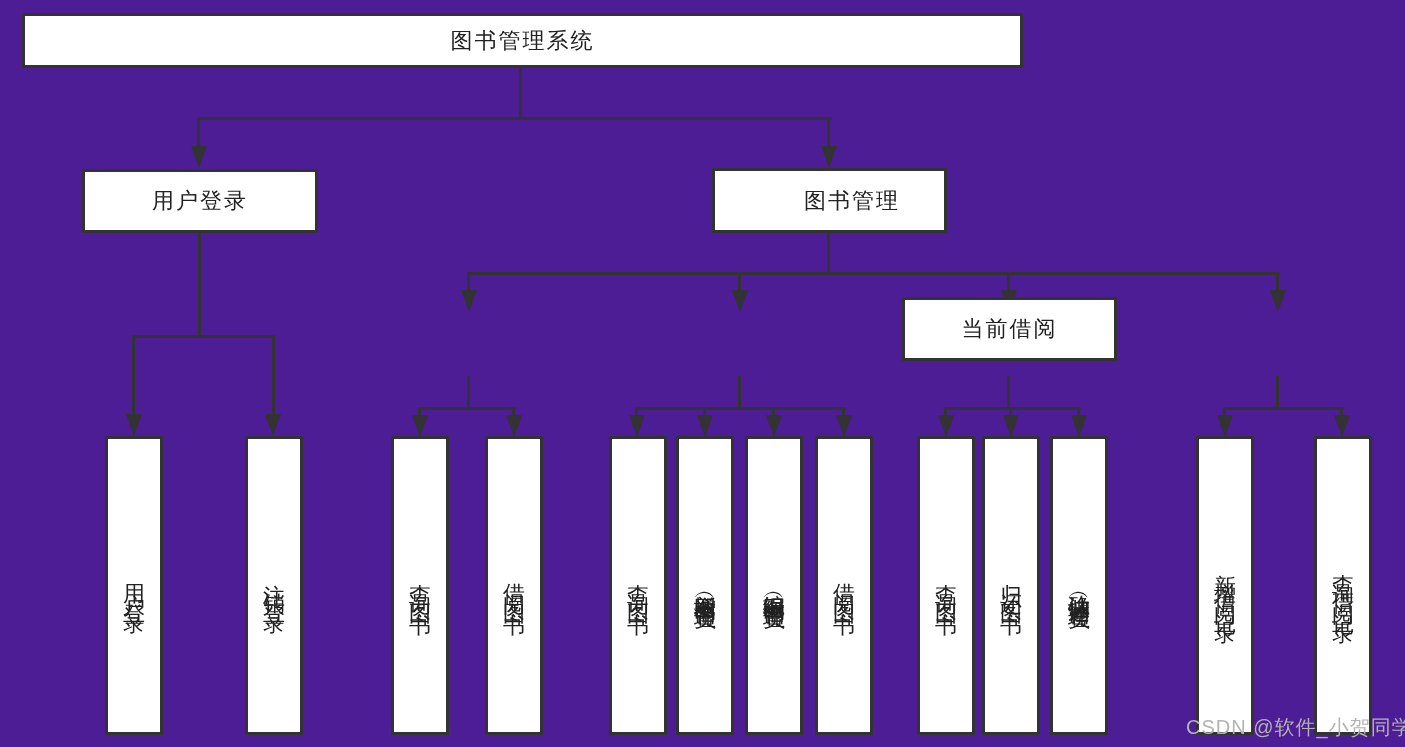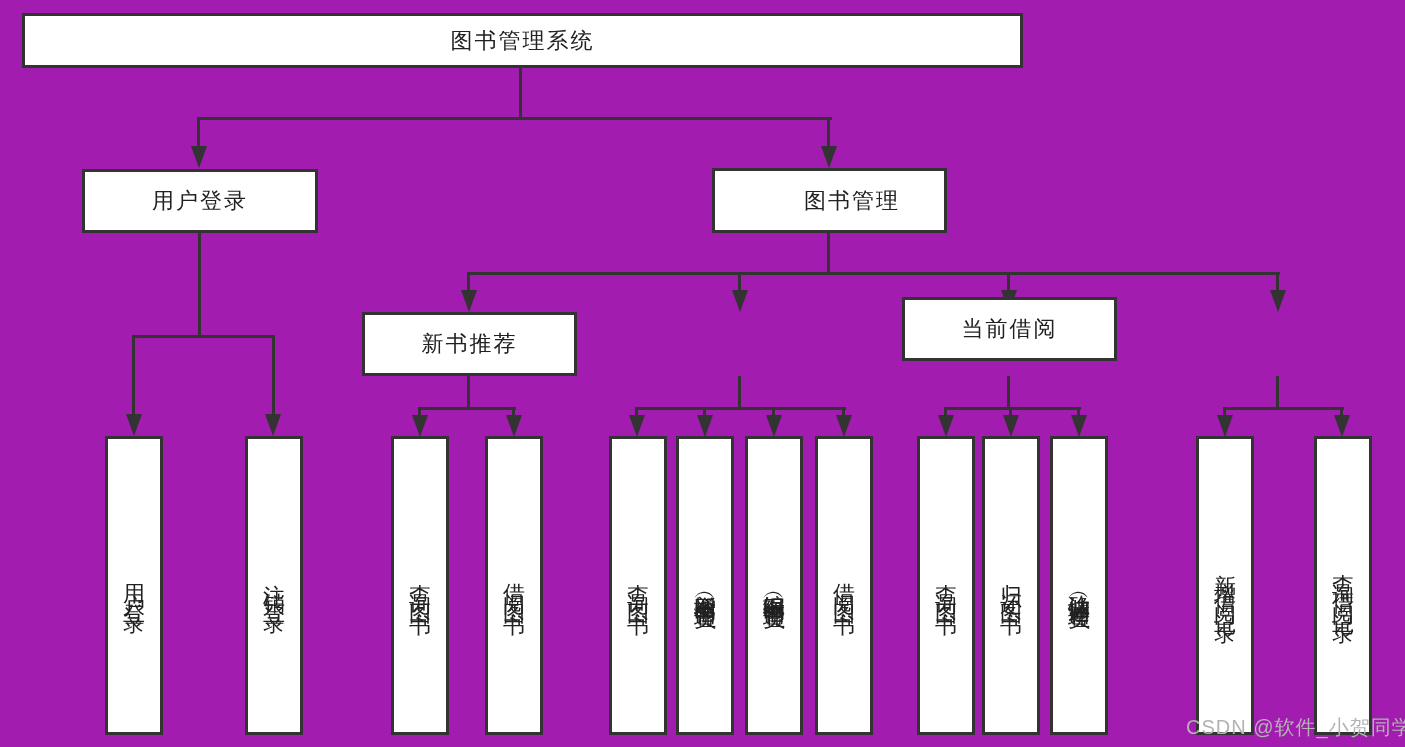--- a/index.html
+++ b/index.html
@@ -1,20 +1,20 @@
 <!DOCTYPE html>
 <html><head>
 <meta charset="utf-8">
 <style>
   html, body { margin: 0; padding: 0; background: #ffffff; }
   #canvas {
     position: relative;
     width: 1405px;
     height: 747px;
-    background: #a21caf;
+    background: #4c1d95;
     overflow: hidden;
     font-family: "Liberation Sans", "DejaVu Sans", sans-serif;
     color: #212121;
   }
   .box {
     position: absolute;
     background: #ffffff;
     border: 3px solid #333333;
     box-sizing: border-box;
     display: flex;
@@ -63,23 +63,20 @@
   </div>
 
   <div class="box" style="left:82px; top:169px; width:236px; height:64px;">
     <span>用户登录</span>
   </div>
 
   <div class="box" style="left:712px; top:168px; width:235px; height:65px;padding-left:45px;">
     <span>图书管理</span>
   </div>
 
-  <div class="box" style="left:362px; top:312px; width:215px; height:64px;">
-    <span>新书推荐</span>
-  </div>
 
 
   <div class="box" style="left:902px; top:297px; width:215px; height:64px;align-items:center;">
     <span>当前借阅</span>
   </div>
 
 
   <div class="box vbox" style="left:105px; top:436px; width:58px; height:299px;">
     <span>用户登录</span>
   </div>

